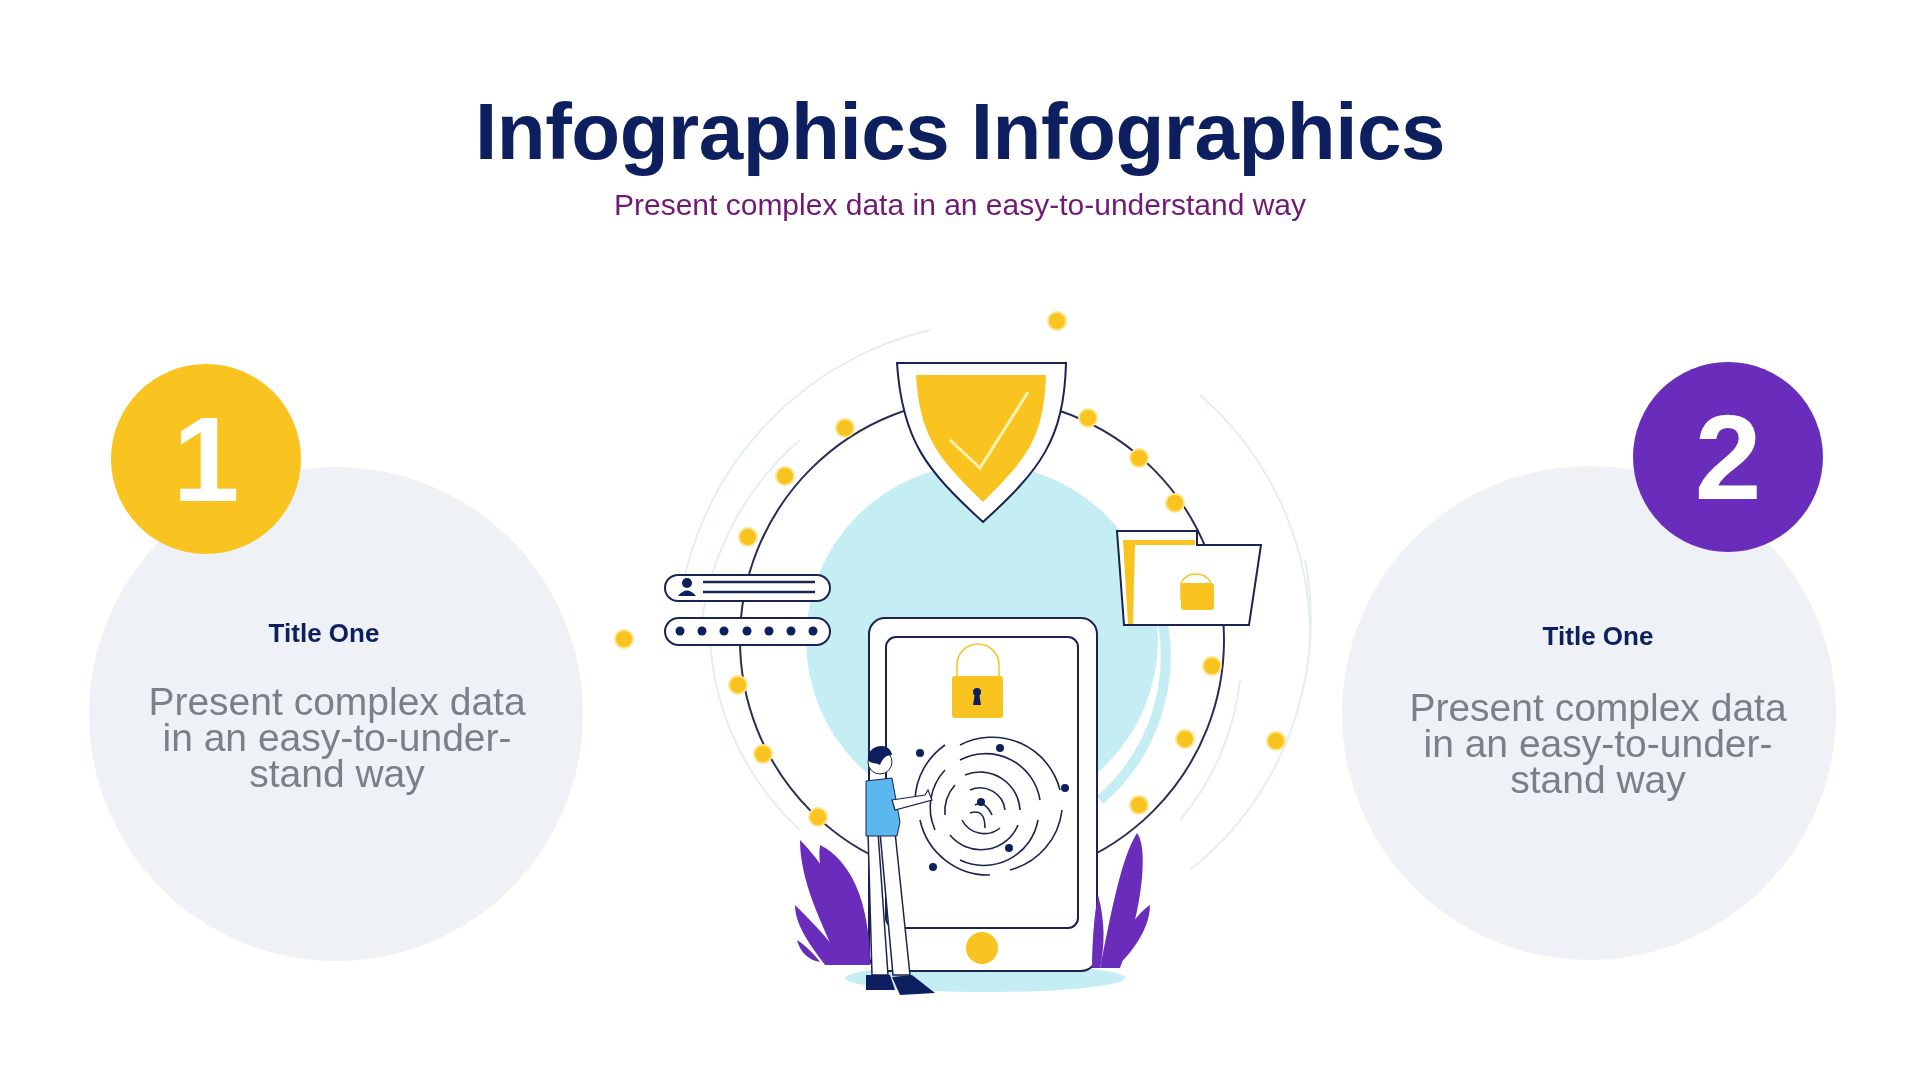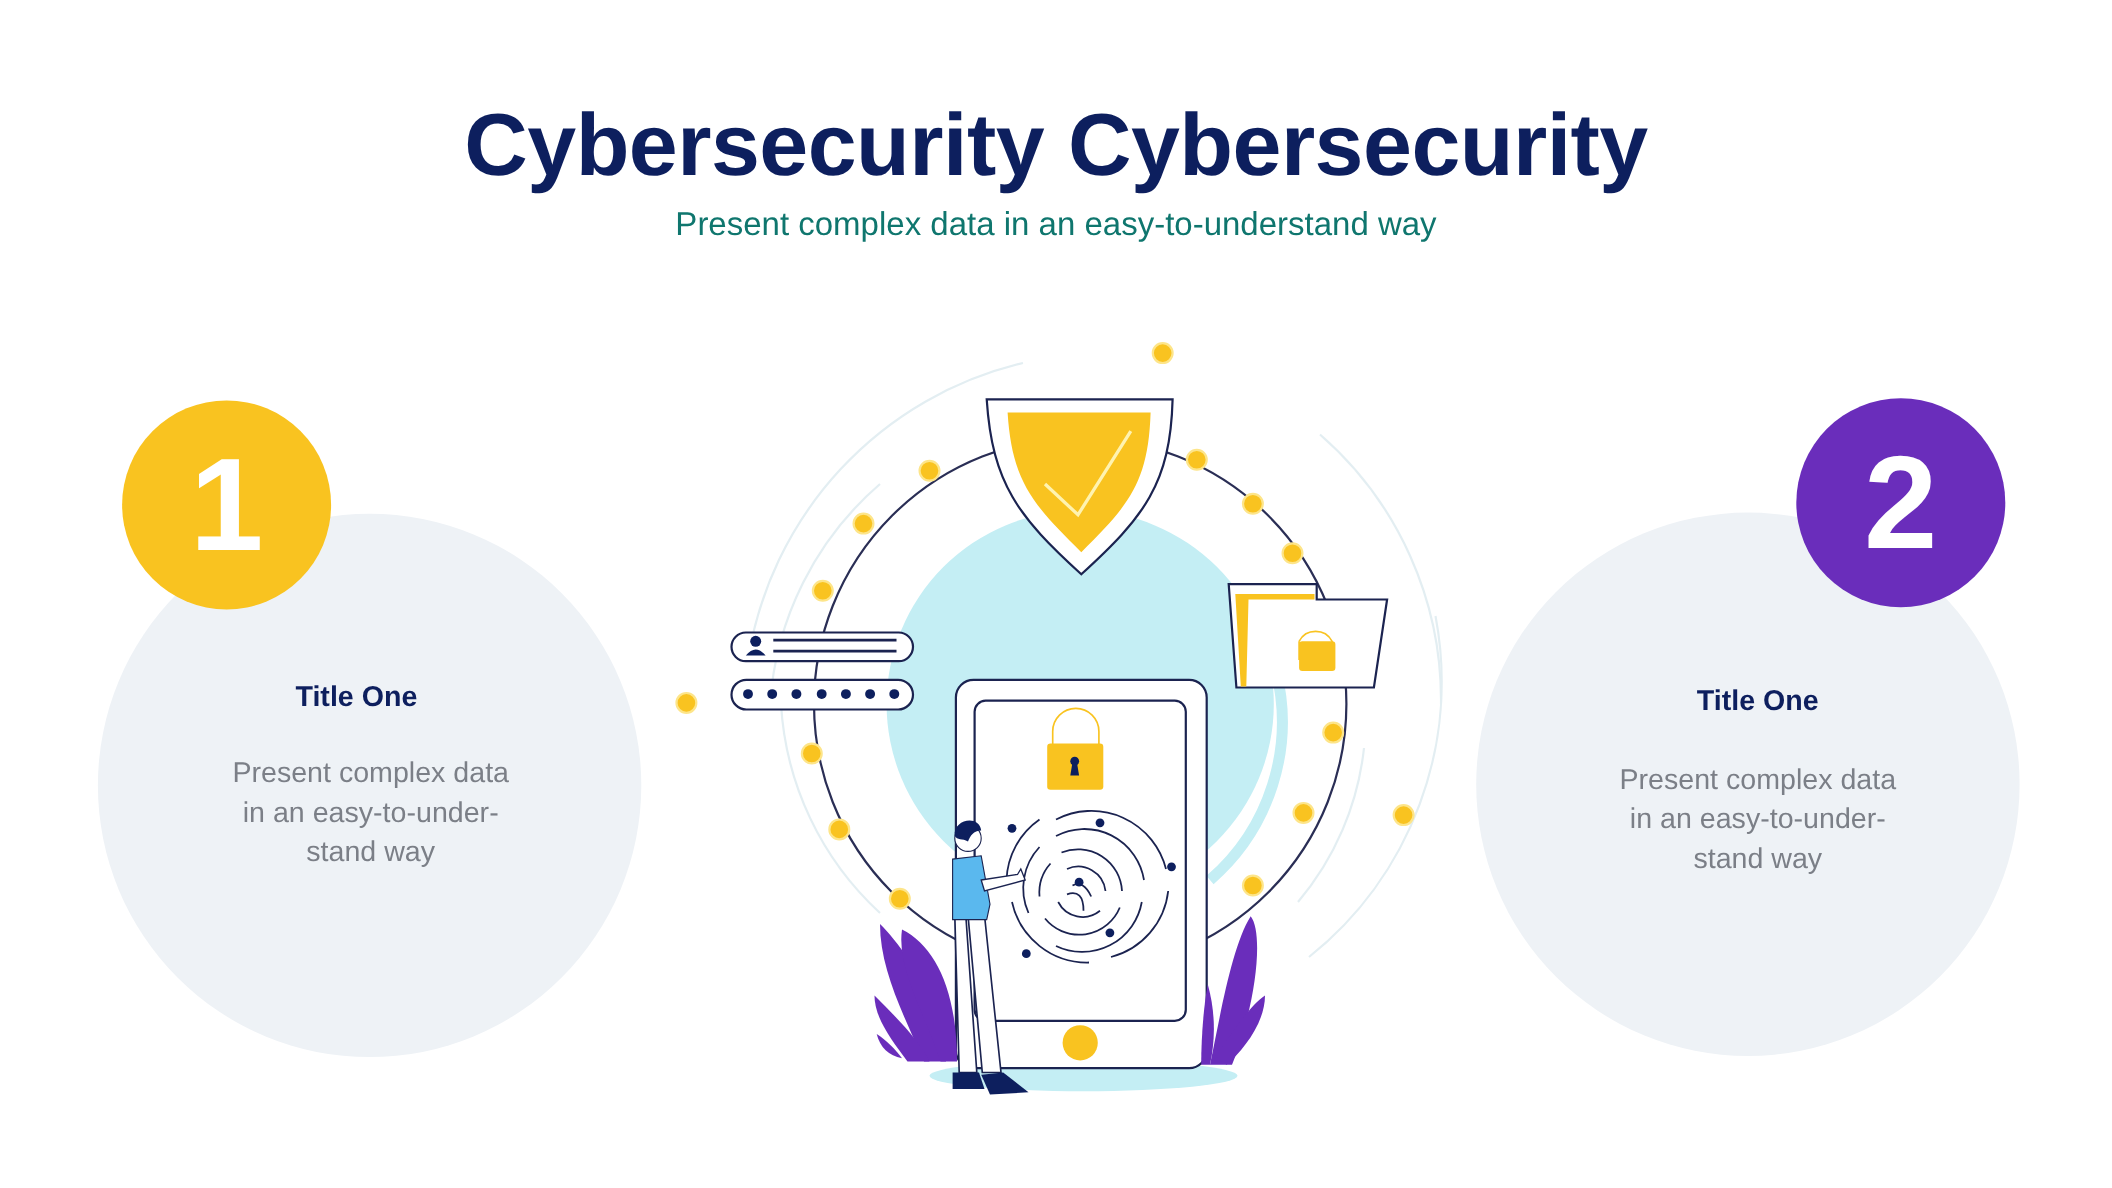--- a/index.html
+++ b/index.html
@@ -1,35 +1,35 @@
 <!DOCTYPE html>
 <html><head>
 <meta charset="utf-8">
 <style>
   html, body { margin:0; padding:0; }
   body { width:1920px; height:1080px; background:#ffffff; position:relative; overflow:hidden;
          font-family: "Liberation Sans", "DejaVu Sans", sans-serif; }
   .title { position:absolute; left:0; width:1920px; top:84px; text-align:center;
            font-size:80px; font-weight:bold; color:#0d1f5e; letter-spacing:-0.5px; margin:0; line-height:96px; }
   .subtitle { position:absolute; left:0; width:1920px; top:188px; text-align:center;
-              font-size:30px; color:#0f766e; margin:0; }
+              font-size:30px; color:#701a75; margin:0; }
   .card-bg { position:absolute; width:494px; height:494px; border-radius:50%; background:#eef2f6; }
   .badge { position:absolute; width:190px; height:190px; border-radius:50%;
            display:flex; align-items:center; justify-content:center;
            color:#ffffff; font-weight:bold; font-size:120px; line-height:1; }
   .card-title { position:absolute; width:400px; text-align:center; font-weight:bold;
                 font-size:26px; color:#0d1f5e; }
-  .card-body { position:absolute; width:400px; text-align:center; font-size:26px;
+  .card-body { position:absolute; width:400px; text-align:center; font-size:39px;
                color:#7b7f87; line-height:36px; }
   .illus { position:absolute; left:600px; top:300px; width:720px; height:720px; }
 </style>
 </head>
 <body>
 
-<h1 class="title">Cybersecurity Cybersecurity</h1>
+<h1 class="title">Infographics Infographics</h1>
 <p class="subtitle">Present complex data in an easy-to-understand way</p>
 
 <div class="card-bg" style="left:89px; top:467px;"></div>
 <div class="badge" style="left:111px; top:364px; background:#f9c320;">
   <span>1</span>
 </div>
 <div class="card-title" style="left:124px; top:618px;">Title One</div>
 <div class="card-body" style="left:137px; top:684px;">
   <div>Present complex data</div>
   <div>in an easy-to-under-</div>

